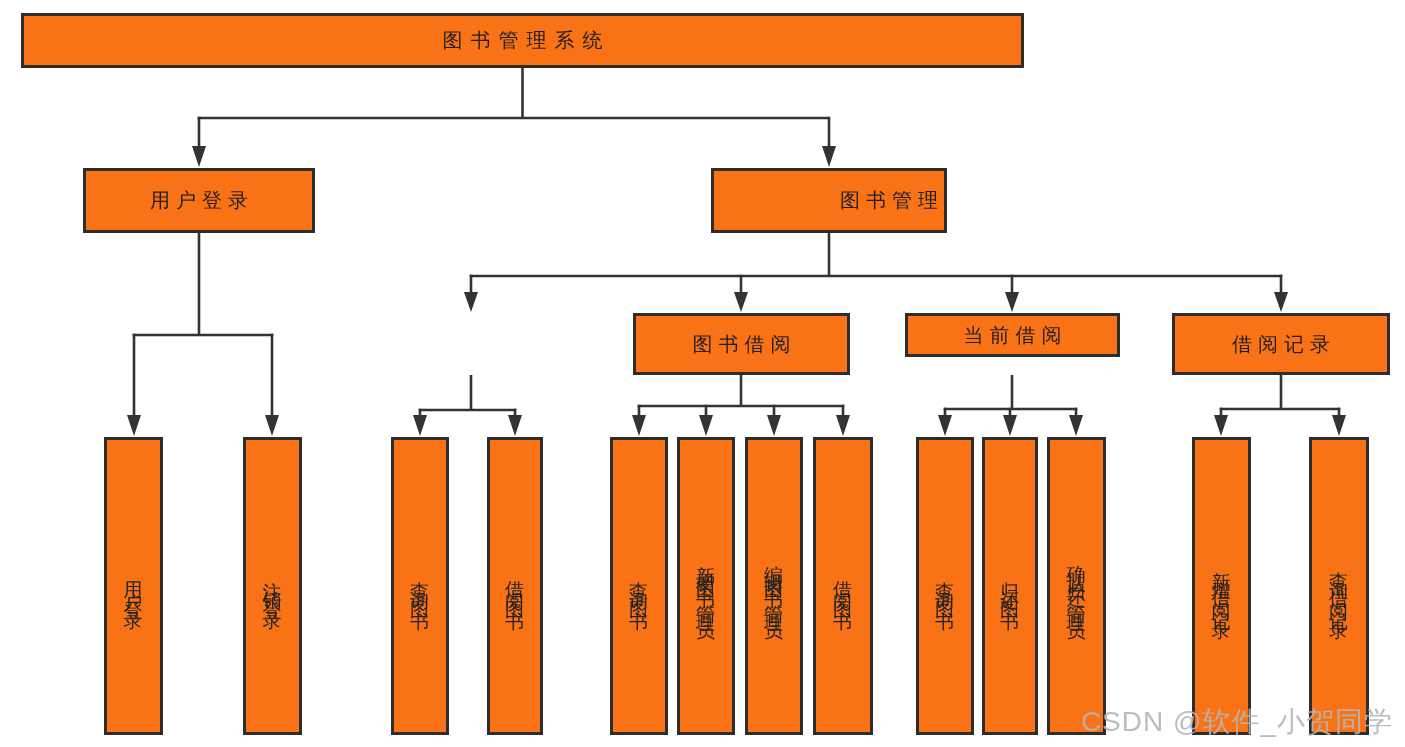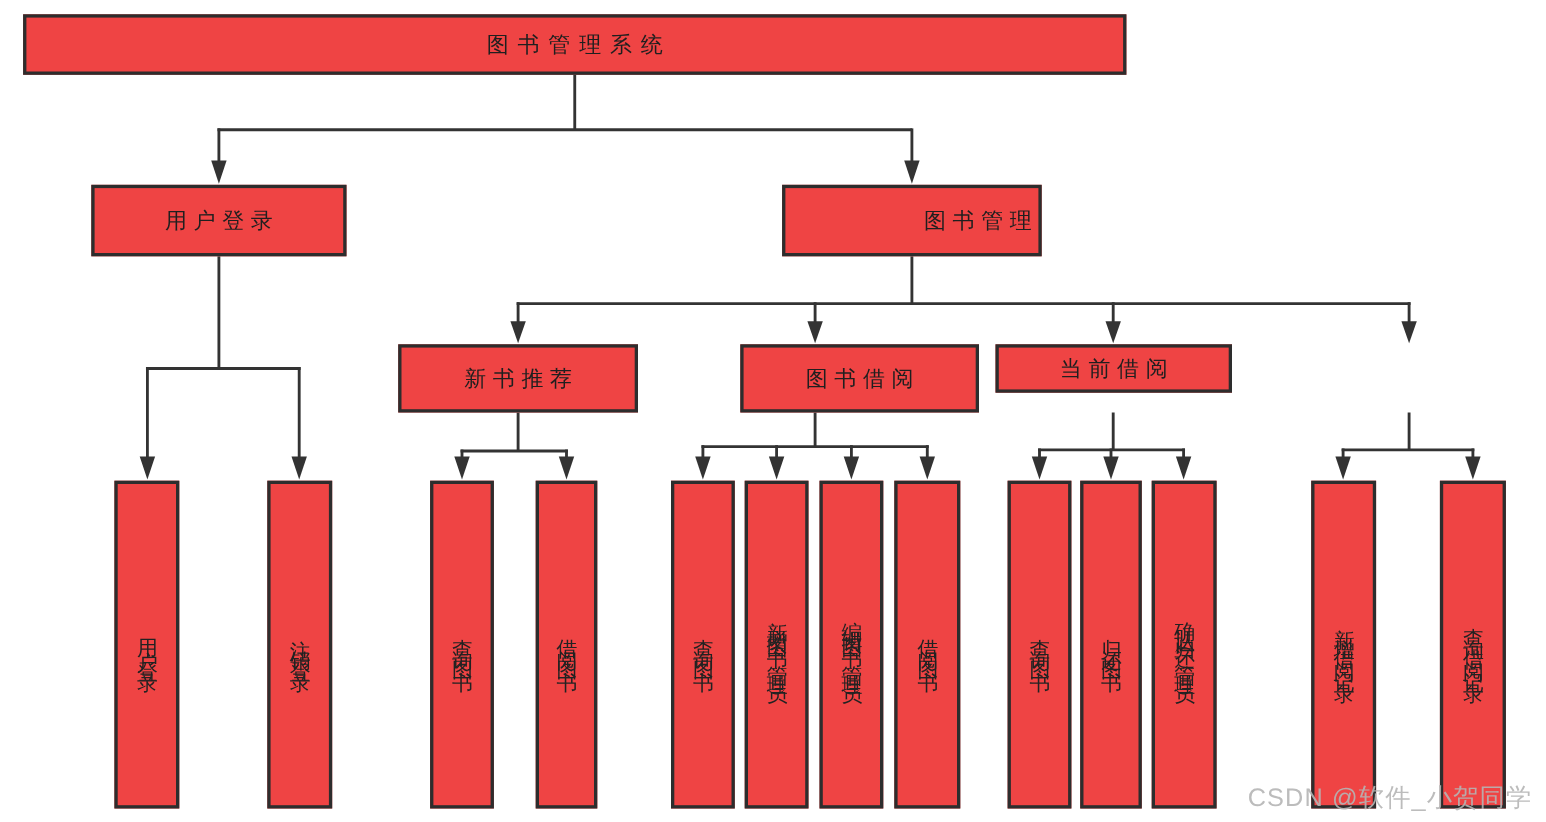--- a/index.html
+++ b/index.html
@@ -26,21 +26,21 @@
     stroke: #333333;
     stroke-width: 2.6;
   }
   svg.connectors polygon {
     fill: #333333;
     stroke: none;
   }
   .node {
     position: absolute;
     box-sizing: border-box;
-    background: #ef4444;
+    background: #f97316;
     border: 3px solid #2d2d2d;
     display: flex;
     align-items: center;
     justify-content: center;
     color: #1f1f1f;
   }
   .hnode {
     font-size: 20px;
     letter-spacing: 6px;
     text-indent: 6px; 
@@ -55,21 +55,21 @@
     font-size: 19px;
     letter-spacing: 10px;
     line-height: 1;
     white-space: nowrap;
     color: #222222;
   }
   .watermark {
     position: absolute;
     right: 12px;
     bottom: 6px;
-    font-size: 23px;
+    font-size: 28px;
     color: #b5b5b5;
     opacity: 0.9;
     letter-spacing: 1px;
     white-space: nowrap;
     pointer-events: none;
   }
 </style>
 </head>
 <body>
 
@@ -155,29 +155,29 @@
     <span>图书管理系统</span>
   </div>
 
   <div class="node hnode" style="left:83px; top:168px; width:232px; height:65px;">
     <span>用户登录</span>
   </div>
   <div class="node hnode" style="left:711px; top:168px; width:236px; height:65px;justify-content:flex-end;">
     <span>图书管理</span>
   </div>
 
-  <div class="node hnode" style="left:362px; top:313px; width:218px; height:62px;">
-    <span>新书推荐</span>
-  </div>
-  <div class="node hnode" style="left:633px; top:313px; width:217px; height:62px;margin-left:40px;">
+  <div class="node hnode" style="left:633px; top:313px; width:217px; height:62px;">
     <span>图书借阅</span>
   </div>
   <div class="node hnode" style="left:905px; top:313px; width:215px; height:44px;">
     <span>当前借阅</span>
   </div>
+  <div class="node hnode" style="left:1172px; top:313px; width:218px; height:62px;">
+    <span>借阅记录</span>
+  </div>
 
   <div class="node vnode" style="left:104px; top:437px; width:59px; height:298px;">
     <span class="vtext">用户登录</span>
   </div>
   <div class="node vnode" style="left:243px; top:437px; width:59px; height:298px;">
     <span class="vtext">注销登录</span>
   </div>
 
   <div class="node vnode" style="left:391px; top:437px; width:58px; height:298px;">
     <span class="vtext">查询图书</span>

